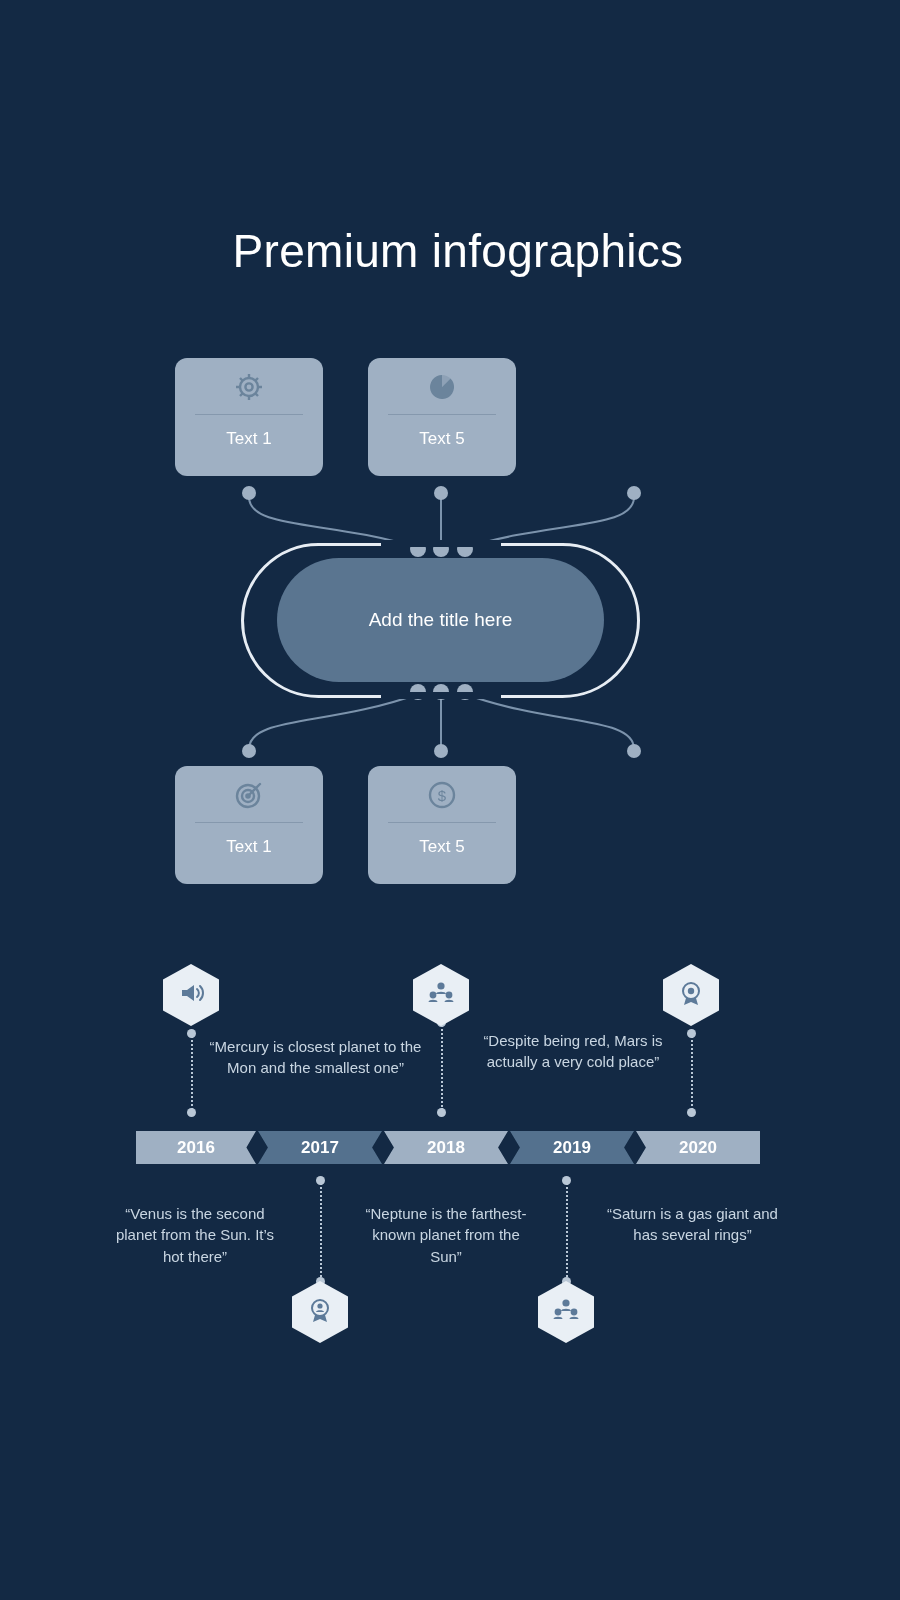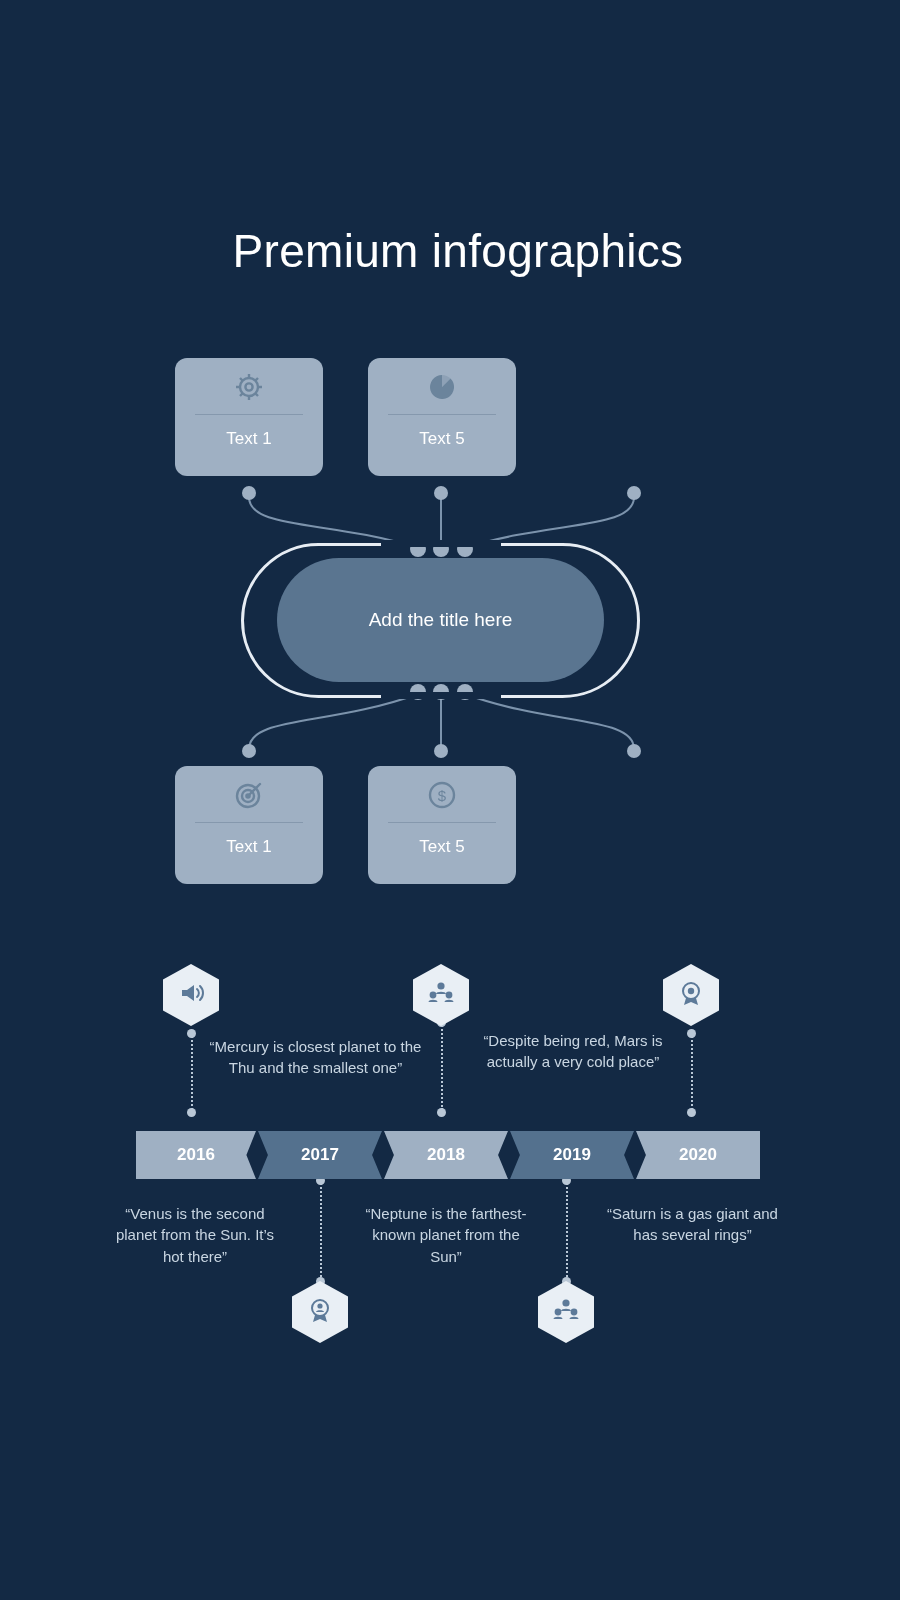--- a/index.html
+++ b/index.html
@@ -126,21 +126,21 @@
   .tl-band {
     position: absolute;
     left: 136px;
     top: 1131px;
     width: 615px;
     height: 40px;
   }
   .tl-seg {
     position: absolute;
     top: 0;
-    height: 48px;
+    height: 33px;
     display: flex;
     align-items: center;
     justify-content: center;
     color: #ffffff;
     font-size: 17px;
     font-weight: bold;
   }
   .tl-seg.light { background: #9fb0c3; }
   .tl-seg.dark  { background: #54718e; }
 
@@ -350,21 +350,21 @@
         <circle cx="14" cy="6" r="3.6" fill="#5d7a99"></circle>
         <path d="M9 14 C9 11, 19 11, 19 14 Z" fill="#5d7a99"></path>
         <circle cx="6" cy="15" r="3.4" fill="#5d7a99"></circle>
         <path d="M1.5 22 C1.5 19, 10.5 19, 10.5 22 Z" fill="#5d7a99"></path>
         <circle cx="22" cy="15" r="3.4" fill="#5d7a99"></circle>
         <path d="M17.5 22 C17.5 19, 26.5 19, 26.5 22 Z" fill="#5d7a99"></path>
       </svg>
     </span>
   </div>
 
-  <div class="quote" style="left:208px; top:1036px; width:215px;">“Mercury is closest planet to the Thu and the smallest one”</div>
+  <div class="quote" style="left:208px; top:1036px; width:215px;">“Mercury is closest planet to the Mon and the smallest one”</div>
   <div class="quote" style="left:482px; top:1030px; width:182px;">“Despite being red, Mars is actually a very cold place”</div>
 
   <div class="quote" style="left:104px; top:1203px; width:182px;">“Venus is the second planet from the Sun. It’s hot there”</div>
   <div class="quote" style="left:355px; top:1203px; width:182px;">“Neptune is the farthest-known planet from the Sun”</div>
   <div class="quote" style="left:605px; top:1203px; width:175px;">“Saturn is a gas giant and has several rings”</div>
 
   <div class="tl-band">
     <div class="tl-seg light" style="left:0px; width:120px; clip-path: polygon(0 0, 100% 0, 92% 50%, 100% 100%, 0 100%, 0 0);">
       <span>2016</span>
     </div>

